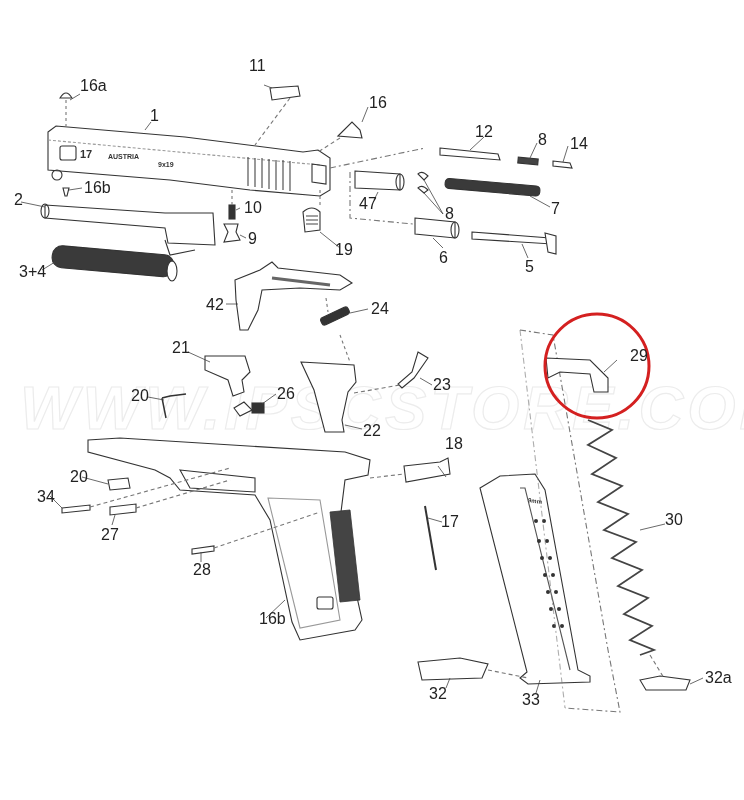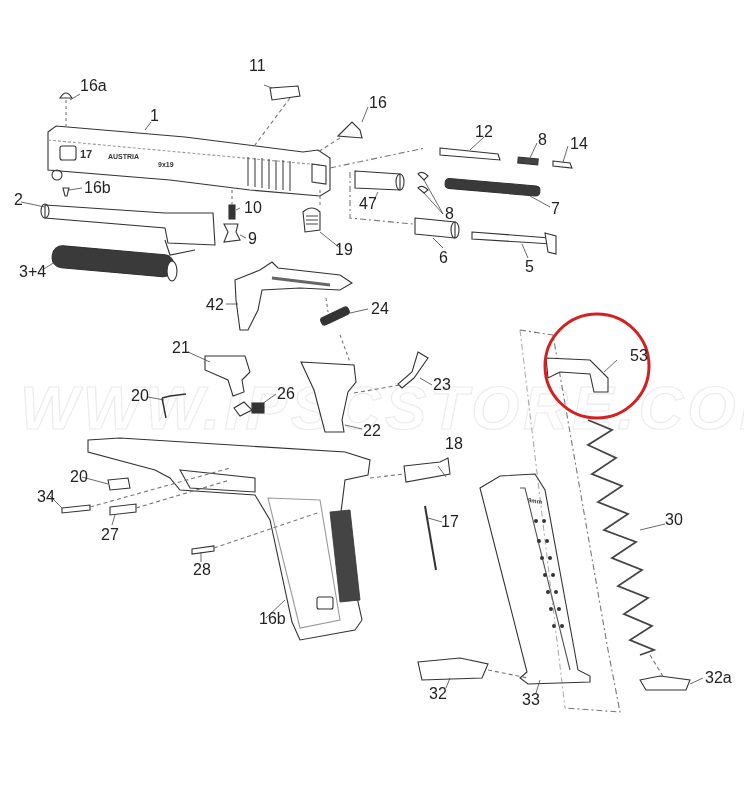--- a/index.html
+++ b/index.html
@@ -236,21 +236,21 @@
   <span class="lbl" style="left:335px;top:244px">19</span>
   <span class="lbl" style="left:359px;top:198px">47</span>
   <span class="lbl" style="left:445px;top:208px">8</span>
   <span class="lbl" style="left:551px;top:203px">7</span>
   <span class="lbl" style="left:439px;top:252px">6</span>
   <span class="lbl" style="left:525px;top:261px">5</span>
   <span class="lbl" style="left:19px;top:266px">3+4</span>
   <span class="lbl" style="left:206px;top:299px">42</span>
   <span class="lbl" style="left:371px;top:303px">24</span>
   <span class="lbl" style="left:172px;top:342px">21</span>
-  <span class="lbl" style="left:630px;top:350px">53</span>
+  <span class="lbl" style="left:630px;top:350px">29</span>
   <span class="lbl" style="left:433px;top:379px">23</span>
   <span class="lbl" style="left:131px;top:390px">20</span>
   <span class="lbl" style="left:277px;top:388px">26</span>
   <span class="lbl" style="left:363px;top:425px">22</span>
   <span class="lbl" style="left:445px;top:438px">18</span>
   <span class="lbl" style="left:70px;top:471px">20</span>
   <span class="lbl" style="left:37px;top:491px">34</span>
   <span class="lbl" style="left:441px;top:516px">17</span>
   <span class="lbl" style="left:665px;top:514px">30</span>
   <span class="lbl" style="left:101px;top:529px">27</span>

